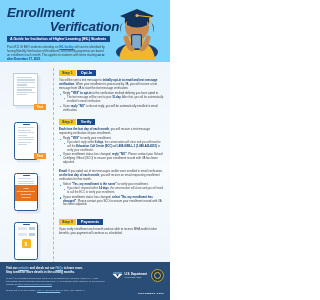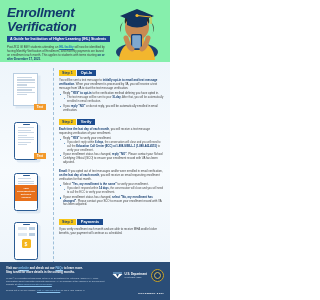--- a/index.html
+++ b/index.html
@@ -8,32 +8,32 @@
     font-family: "Liberation Sans", sans-serif;
     background: #ffffff;
     overflow: hidden;
   }
   .page { position: relative; width: 170px; height: 300px; background: #ffffff; }
 
   
   .header {
     position: relative;
     height: 62px;
-    background: #86efac;
+    background: #7dd3fc;
     padding: 6px 8px 0 7px;
   }
   .title-line1, .title-line2 {
     font-size: 13.5px;
     line-height: 13px;
     font-style: italic;
     font-weight: bold;
     color: #123a6d;
     letter-spacing: -0.3px;
   }
-  .title-line2 { margin-top: 1px; }
+  .title-line2 { margin-top: 1px; text-align: center; }
   .subtitle-bar {
     margin-top: 3px;
     background: #1b4b8f;
     color: #ffffff;
     font-size: 3.6px;
     font-weight: bold;
     line-height: 6px;
     padding: 0 3px;
     width: 103px;
     height: 6px;

